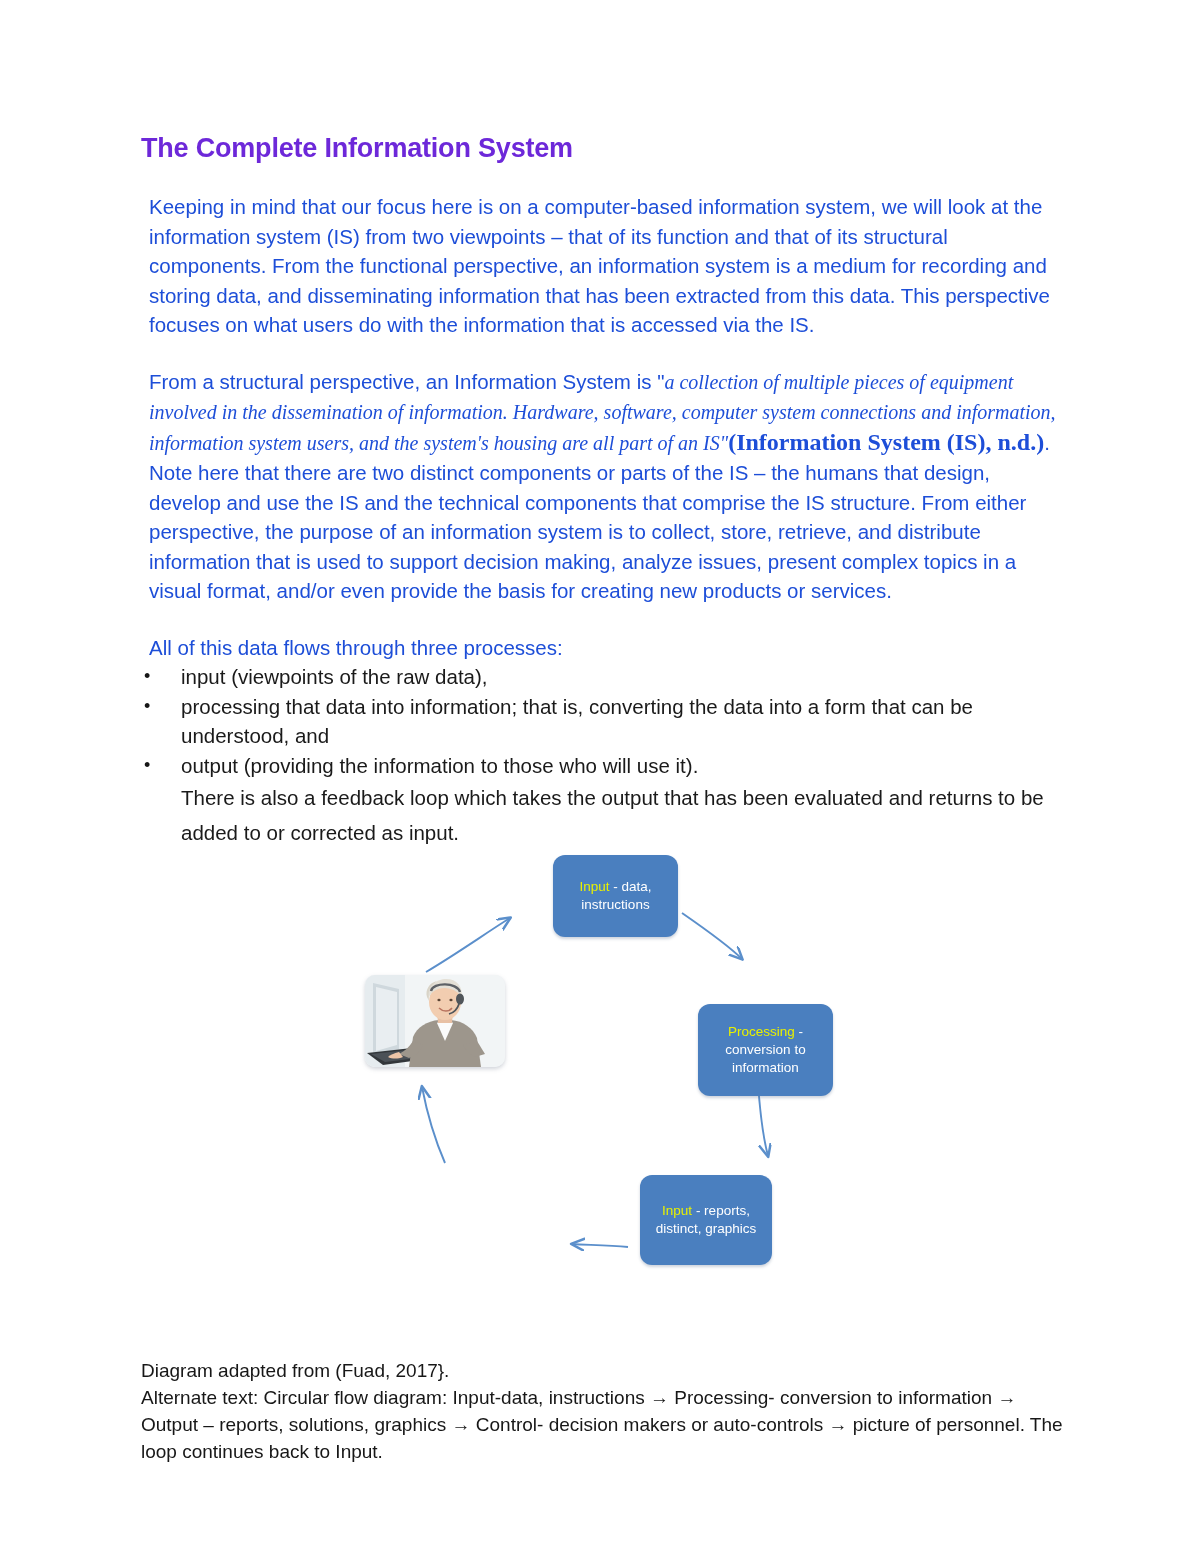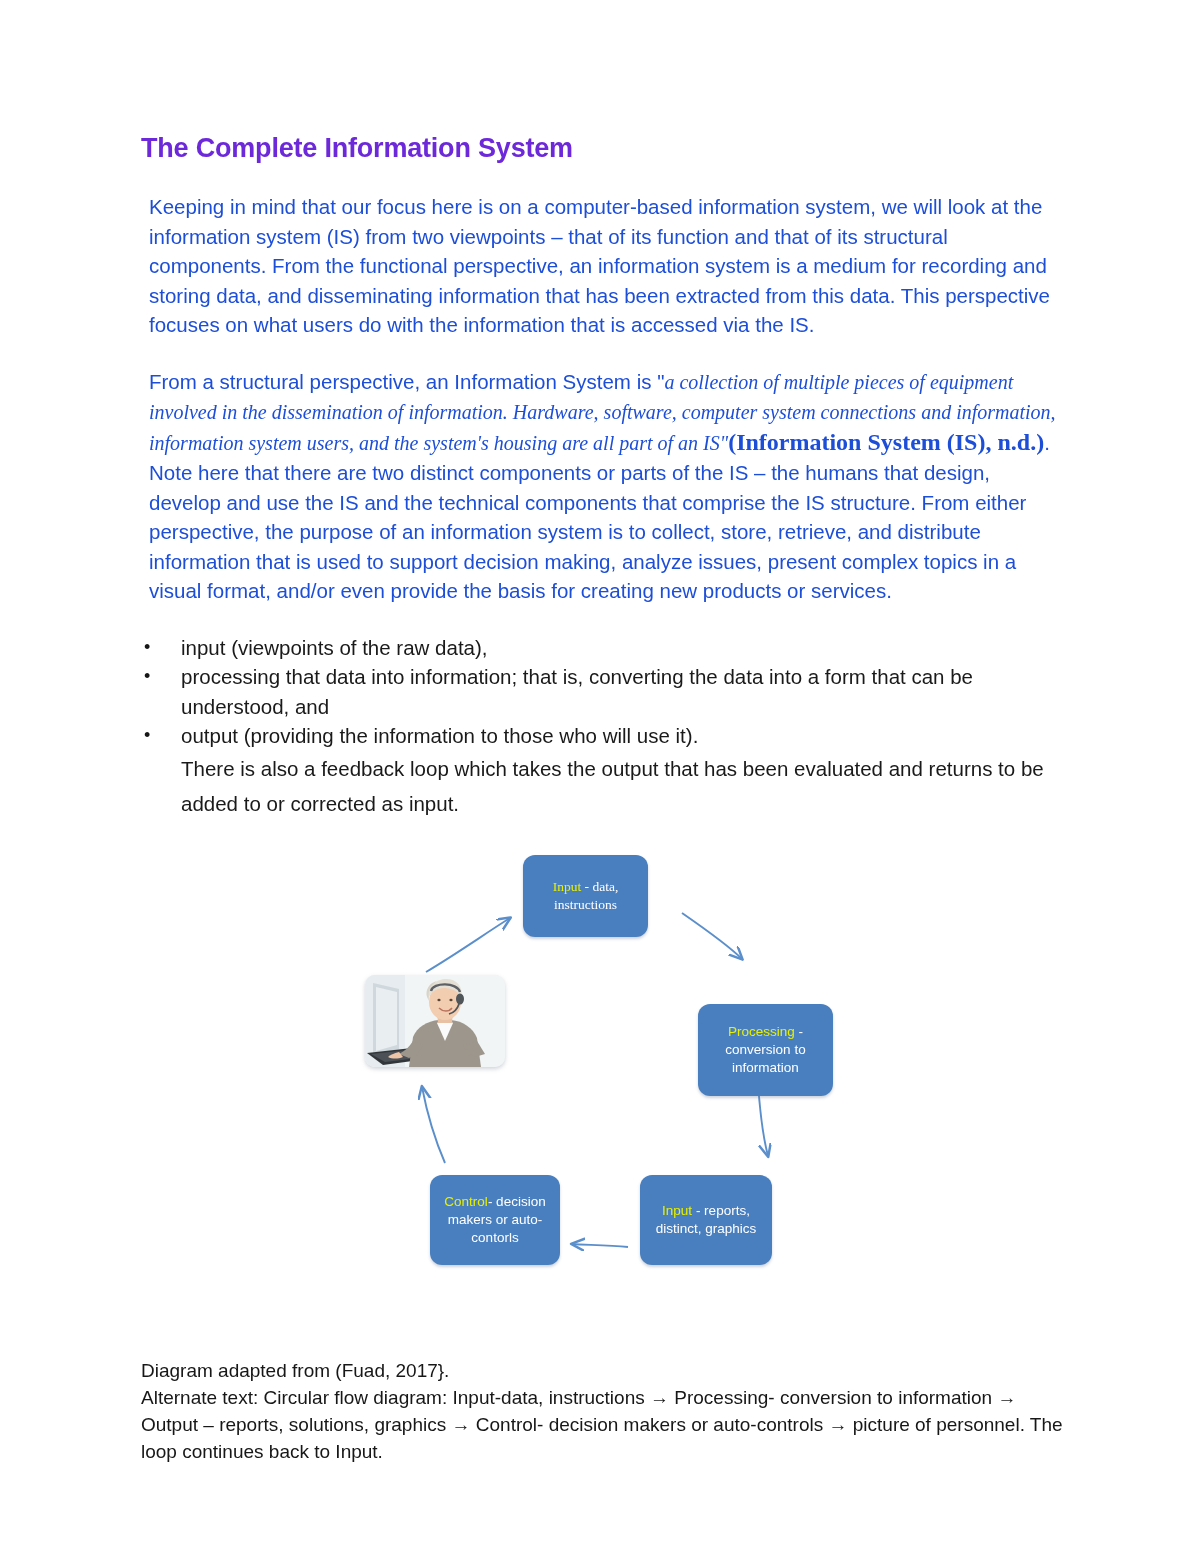--- a/index.html
+++ b/index.html
@@ -103,21 +103,21 @@
     text-align: center;
     display: flex;
     align-items: center;
     justify-content: center;
     box-sizing: border-box;
     padding: 4px 8px;
     box-shadow: 0 2px 3px rgba(90,110,140,0.30);
   }
   .node .hl { color: #e8f000; }
 
-  #node-input    { left: 173px; top: 10px;  width: 125px; height: 82px; font-family: Liberation Serif, serif; }
+  #node-input    { left: 203px; top: 10px;  width: 125px; height: 82px; }
   #node-process  { left: 348px; top: 131px; width: 135px; height: 92px; margin-top: 28px; }
   #node-output   { left: 290px; top: 330px; width: 132px; height: 90px; }
   #node-control  { left: 80px;  top: 330px; width: 130px; height: 90px; }
 
   .photo {
     position: absolute;
     left: 15px;
     top: 130px;
     width: 140px;
     height: 92px;
@@ -155,20 +155,21 @@
 <div class="page">
 
   <div class="content">
 
     <h1 class="doc-title">The Complete Information System</h1>
 
     <p class="body-par">Keeping in mind that our focus here is on a computer-based information system, we will look at the information system (IS) from two viewpoints – that of its function and that of its structural components.  From the functional perspective, an information system is a medium for recording and storing data, and disseminating information that has been extracted from this data. This perspective focuses on what users do with the information that is accessed via the IS.</p>
 
     <p class="body-par"><span>From a structural perspective, an Information System is "</span><span class="quote-it">a collection of multiple pieces of equipment involved in the dissemination of information. Hardware, software, computer system connections and information, information system users, and the system's housing are all part of an IS"</span><span class="cite-bold">(Information System (IS), n.d.)</span><span>. Note here that there are two distinct components or parts of the IS – the humans that design, develop and use the IS and the technical components that comprise the IS structure.  From either perspective, the purpose of an information system is to collect, store, retrieve, and distribute information that is used to support decision making, analyze issues, present complex topics in a visual format, and/or even provide the basis for creating new products or services.</span></p>
 
+    <p class="body-par tight">All of this data flows through three processes:</p>
 
     <ul class="proc-list">
       <li>
         <span class="bullet">•</span>
         <span>input (viewpoints of the raw data),</span>
       </li>
       <li>
         <span class="bullet">•</span>
         <span>processing that data into information; that is, converting the data into a form that can be understood, and</span>
       </li>
@@ -206,23 +207,20 @@
     </div>
 
     <div class="node" id="node-process">
       <span><span class="hl">Processing</span><span> - conversion to information</span></span>
     </div>
 
     <div class="node" id="node-output">
       <span><span class="hl">Input</span><span> - reports, distinct, graphics</span></span>
     </div>
 
-    <div class="node" id="node-control">
-      <span><span class="hl">Control</span><span>- decision makers or auto-contorls</span></span>
-    </div>
 
     <div class="photo">
       <svg viewBox="0 0 140 92" preserveAspectRatio="none">
         <rect x="0" y="0" width="140" height="92" fill="#f2f5f6"></rect>
         <rect x="0" y="0" width="40" height="92" fill="#e6ecef"></rect>
 
         <path d="M8,8 L34,14 L34,74 L8,80 Z" fill="#cfd8dd"></path>
         <path d="M11,12 L32,17 L32,70 L11,76 Z" fill="#e9eef1"></path>
 
         <path d="M2,78 L74,70 L92,80 L18,90 Z" fill="#32363a"></path>

